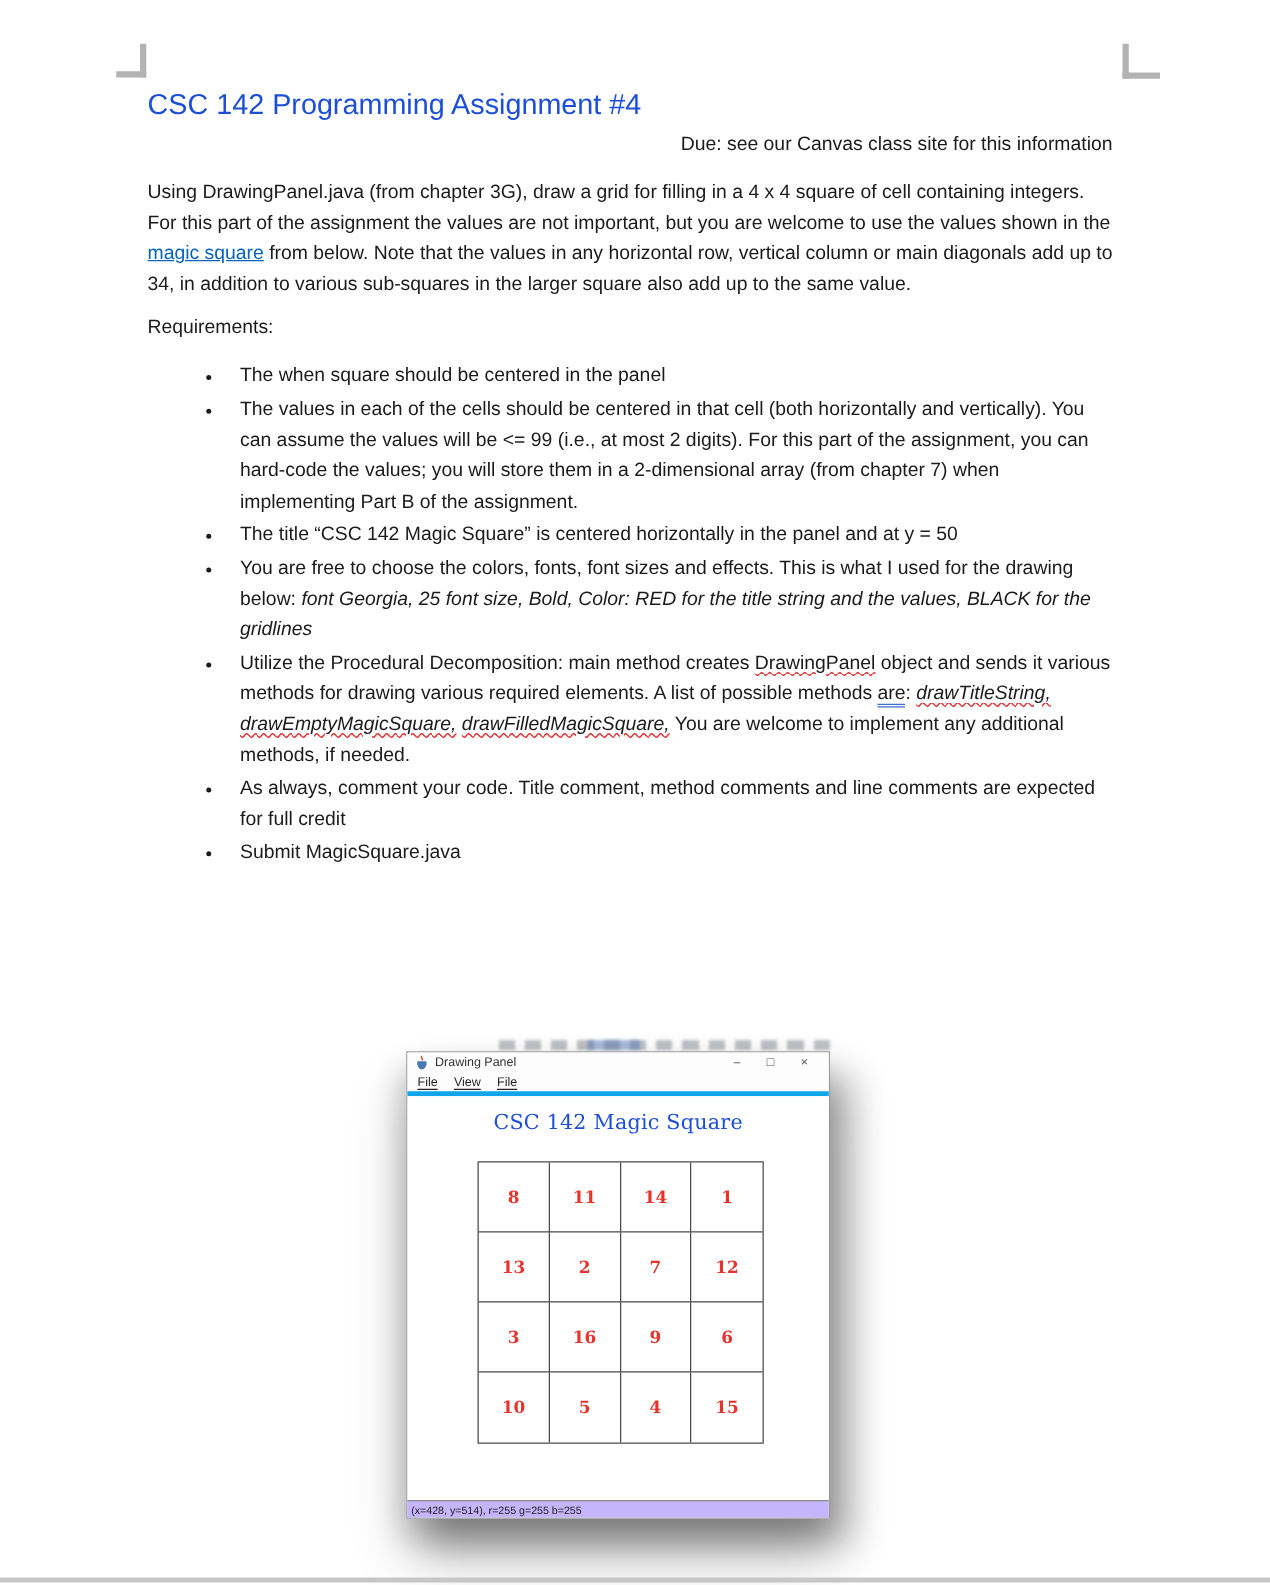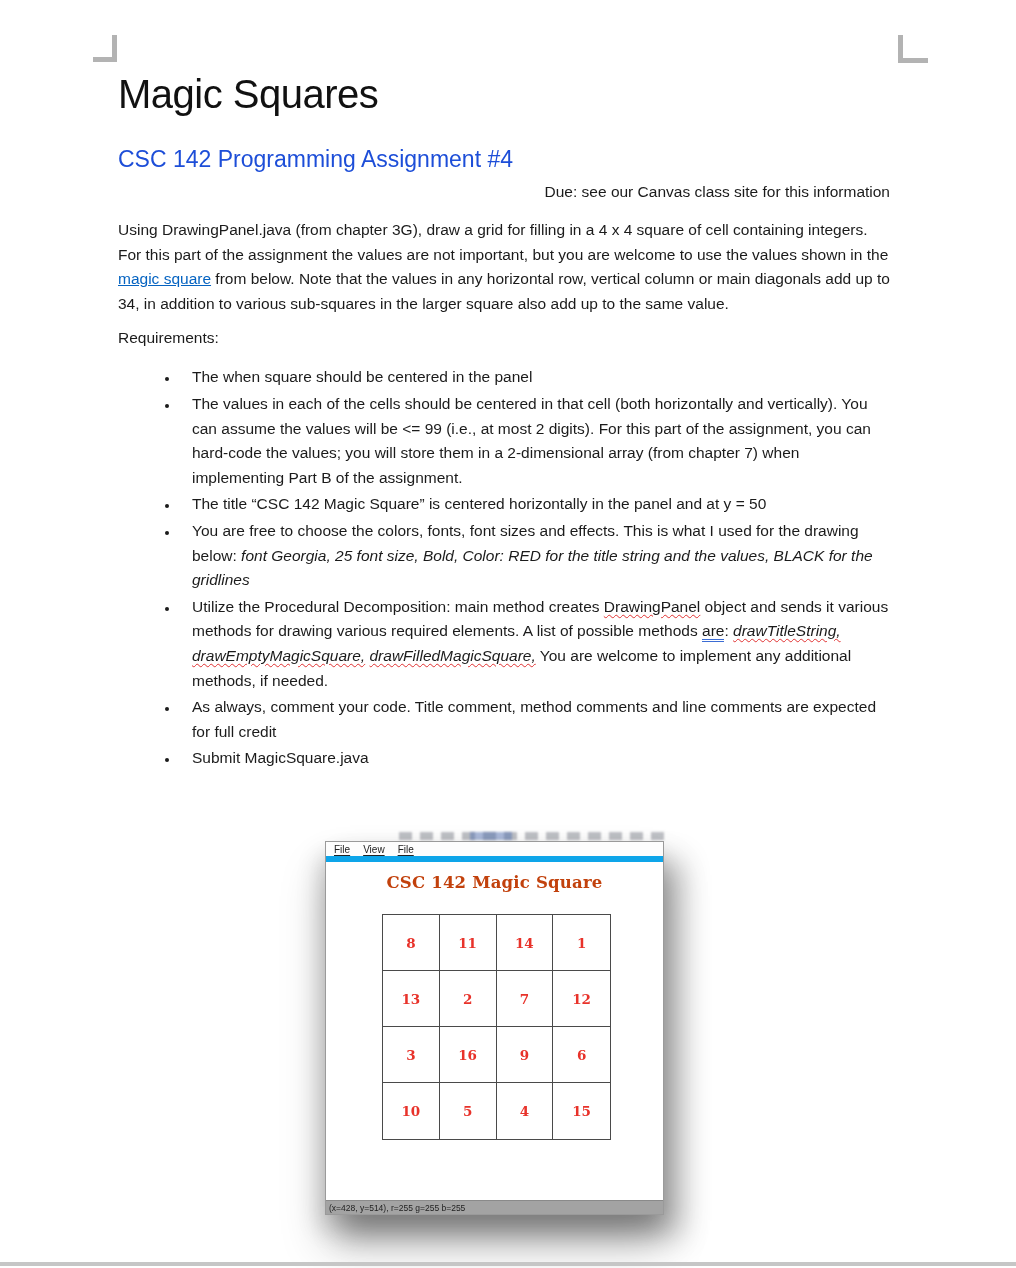--- a/index.html
+++ b/index.html
@@ -35,65 +35,78 @@
   
   .panel-window{position:absolute;left:325px;top:841px;width:337px;height:372px;background:#fff;
     border:1px solid #9a9a9a;display:flex;flex-direction:column;
     box-shadow:16px 20px 28px rgba(0,0,0,.30), 0 30px 42px rgba(0,0,0,.22), -6px 14px 22px rgba(0,0,0,.14);}
   .titlebar{height:17px;display:flex;align-items:center;padding:0 6px;gap:5px;background:#fdfdfd;flex:none;}
   .win-icon{flex:none;display:flex;align-items:center;}
   .win-title{font-size:10px;color:#333;flex:none;}
   .win-controls{margin-left:auto;display:flex;align-items:center;}
   .win-btn{width:27px;text-align:center;font-size:10px;color:#555;line-height:17px;cursor:default;}
   .menubar{height:14px;display:flex;align-items:center;gap:13px;padding:0 8px;
-    border-bottom:6px solid #0ea5e9;background:#fdfdfd;flex:none;}
+    border-bottom:4px solid #0ea5e9;background:#fdfdfd;flex:none;}
   .menu-item{font-size:10px;color:#222;text-decoration:underline;text-underline-offset:1.5px;cursor:default;}
   .canvas{flex:1;position:relative;background:#fff;}
   .canvas-title{position:absolute;left:0;top:11px;width:100%;text-align:center;
-    font-family:"DejaVu Serif", serif;font-weight:bold;font-size:16.5px;color:#c2410c;letter-spacing:.2px;}
+    font-family:"DejaVu Serif", serif;font-weight:normal;font-size:16.5px;color:#1d4ed8;letter-spacing:.2px;}
   .grid{position:absolute;left:56px;top:52px;width:227px;height:224px;border:1px solid #4a4a4a;
     display:grid;grid-template-columns:repeat(4,1fr);grid-template-rows:repeat(4,1fr);}
   .cell{border-right:1px solid #4a4a4a;border-bottom:1px solid #4a4a4a;
     display:flex;align-items:center;justify-content:center;
     font-family:"DejaVu Serif", serif;font-weight:bold;font-size:13.5px;color:#e8322a;}
   .cell:nth-child(4n){border-right:none;}
   .cell:nth-child(n+13){border-bottom:none;}
-  .statusbar{height:13px;background:#a3a3a3;border-top:1px solid #8a8a8a;flex:none;
+  .statusbar{height:13px;background:#c4b5fd;border-top:1px solid #8a8a8a;flex:none;
     display:flex;align-items:center;padding:0 3px;}
   .status-text{font-size:8.5px;color:#222;white-space:nowrap;}
   
   .bottom-edge{position:absolute;left:0;top:1262px;width:1016px;height:4px;background:#c6c6c6;}
 </style>
 </head>
 <body>
 
 <div class="crop-tl"></div>
 <div class="crop-tr"></div>
 
 <div class="content">
-  <h1 class="doc-title">Magic Squares</h1>
   <h2 class="h2">CSC 142 Programming Assignment #4</h2>
   <p class="due">Due: see our Canvas class site for this information</p>
   <p class="bodytext"><span>Using DrawingPanel.java (from chapter 3G), draw a grid for filling in a 4 x 4 square of cell containing integers. For this part of the assignment the values are not important, but you are welcome to use the values shown in the </span><span class="link">magic square</span><span> from below. Note that the values in any horizontal row, vertical column or main diagonals add up to 34, in addition to various sub-squares in the larger square also add up to the same value.</span></p>
   <p class="req">Requirements:</p>
   <ul class="reqlist">
     <li>The when square should be centered in the panel</li>
     <li>The values in each of the cells should be centered in that cell (both horizontally and vertically). You can assume the values will be &lt;= 99 (i.e., at most 2 digits). For this part of the assignment, you can hard-code the values; you will store them in a 2-dimensional array (from chapter 7) when implementing Part B of the assignment.</li>
     <li>The title “CSC 142 Magic Square” is centered horizontally in the panel and at y = 50</li>
     <li><span>You are free to choose the colors, fonts, font sizes and effects. This is what I used for the drawing below:</span><span class="it"> font Georgia, 25 font size, Bold, Color: RED for the title string and the values, BLACK for the gridlines</span></li>
     <li><span>Utilize the Procedural Decomposition: main method creates </span><span class="sq">DrawingPanel</span><span> object and sends it various methods for drawing various required elements. A list of possible methods </span><span class="dbl">are</span><span>: </span><span class="sq-it">drawTitleString,</span><span> </span><span class="sq-it">drawEmptyMagicSquare,</span><span> </span><span class="sq-it">drawFilledMagicSquare,</span><span> You are welcome to implement any additional methods, if needed.</span></li>
     <li>As always, comment your code. Title comment, method comments and line comments are expected for full credit</li>
     <li>Submit MagicSquare.java</li>
   </ul>
 </div>
 
 <div class="bg-blur"></div>
 <div class="bg-blur-blue"></div>
 
 <div class="panel-window">
+  <div class="titlebar">
+    <span class="win-icon">
+      <svg width="11" height="13" viewBox="0 0 11 13">
+          <path d="M2 5 C1 8 3 11.5 5.5 11.5 C8 11.5 10 8 9 5 Z" fill="#4a7ab5"></path>
+          <path d="M5.5 0.8 C4 2 7 3 5.5 4.4" stroke="#d94f38" fill="none" stroke-width="1.2"></path>
+        </svg>
+    </span>
+    <span class="win-title">Drawing Panel</span>
+    <span class="win-controls">
+      <span class="win-btn">–</span>
+      <span class="win-btn">□</span>
+      <span class="win-btn">×</span>
+    </span>
+  </div>
   <div class="menubar">
     <span class="menu-item">File</span>
     <span class="menu-item">View</span>
     <span class="menu-item">File</span>
   </div>
   <div class="canvas">
     <div class="canvas-title">CSC 142 Magic Square</div>
     <div class="grid">
       <div class="cell">8</div>
       <div class="cell">11</div>

